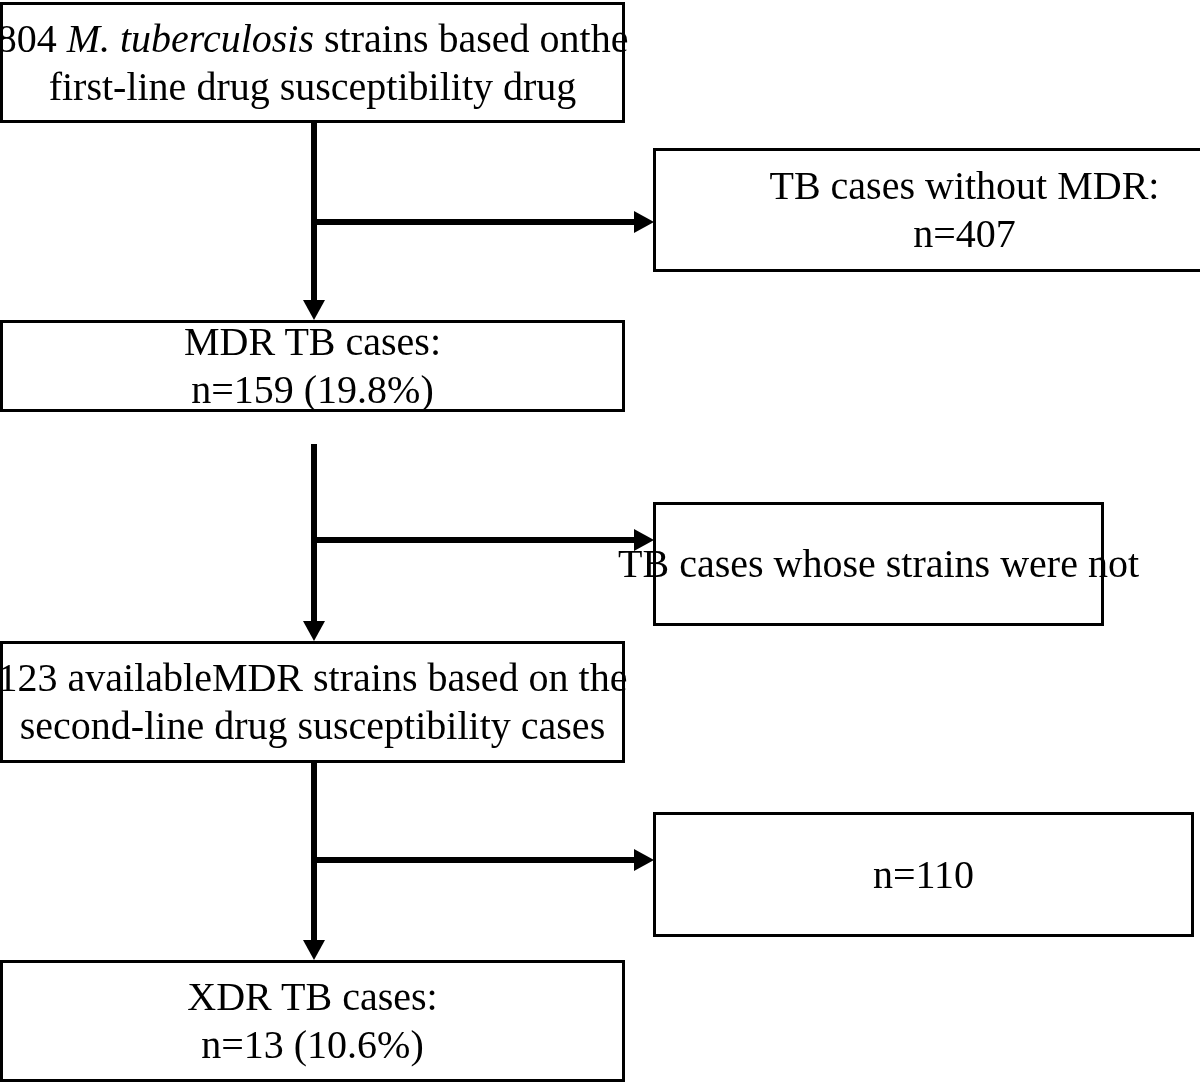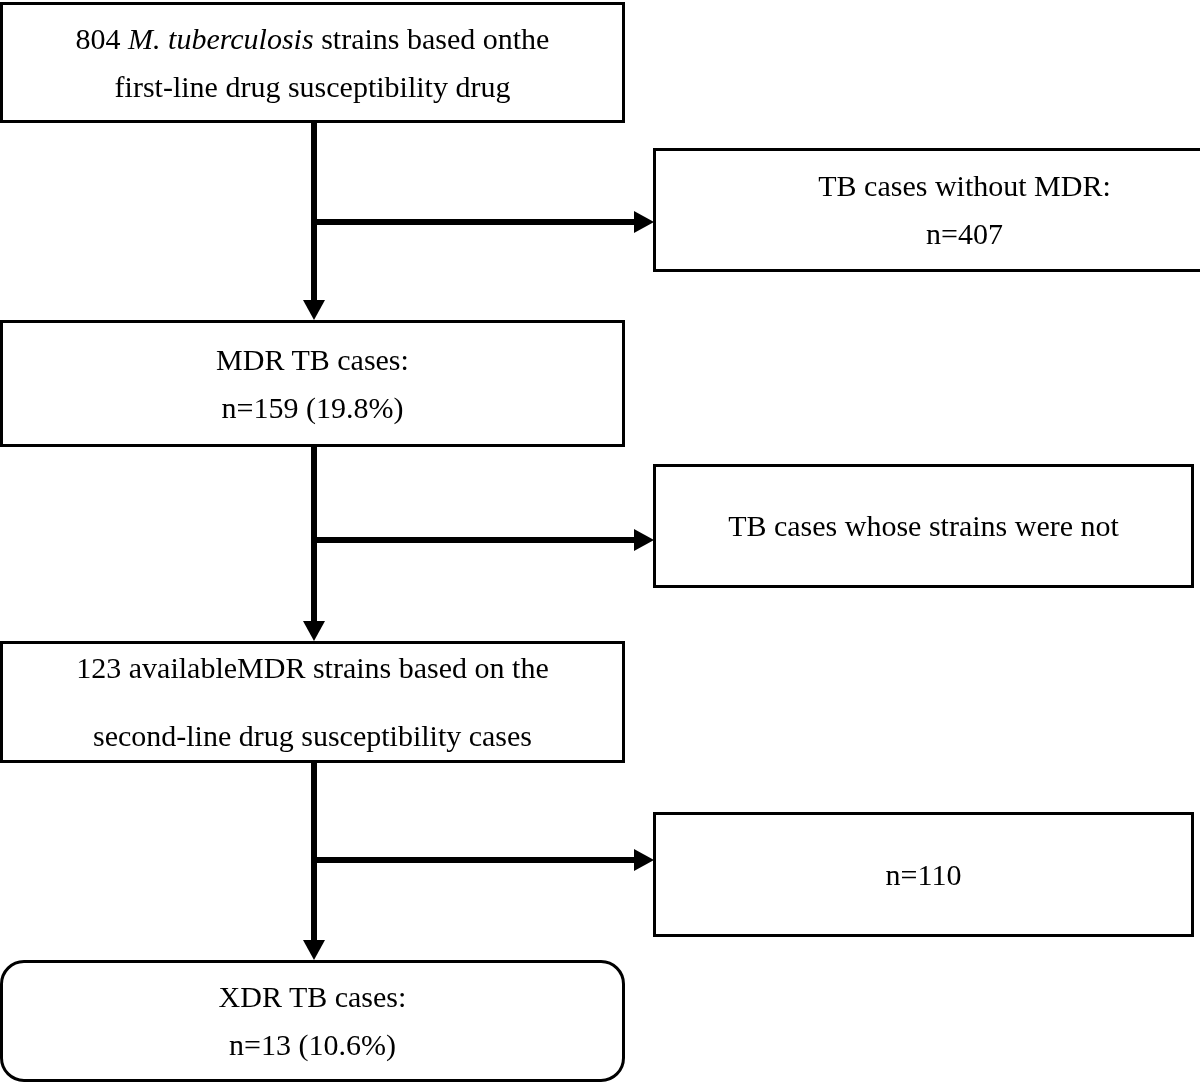--- a/index.html
+++ b/index.html
@@ -20,39 +20,39 @@
     position: absolute;
     box-sizing: border-box;
     border: 3px solid #000000;
     background: #ffffff;
     display: flex;
     flex-direction: column;
     align-items: center;
     justify-content: center;
     text-align: center;
     color: #000000;
-    font-size: 30px;
+    font-size: 40px;
     line-height: 48px;
     padding: 0 4px;
   }
   .node .line {
     display: block;
     white-space: nowrap;
   }
   .node .ital {
     font-style: italic;
   }
   
   #node-source   { left: 0px;   top: 2px;    width: 625px; height: 121px; }
-  #node-mdr      { left: 0px;   top: 320px;  width: 625px; height: 127px; }
-  #node-avail    { left: 0px;   top: 641px;  width: 625px; height: 122px; justify-content: space-between; }
-  #node-xdr      { left: 0px;   top: 960px;  width: 625px; height: 122px; border-radius: 24px; }
+  #node-mdr      { left: 0px;   top: 320px;  width: 625px; height: 92px; }
+  #node-avail    { left: 0px;   top: 641px;  width: 625px; height: 122px; }
+  #node-xdr      { left: 0px;   top: 960px;  width: 625px; height: 122px; }
   
   #node-nomdr    { left: 653px; top: 148px;  width: 623px; height: 124px; }
-  #node-nostrain { left: 653px; top: 464px;  width: 541px; height: 124px; gap: 24px; }
+  #node-nostrain { left: 653px; top: 502px;  width: 451px; height: 124px; gap: 24px; }
   #node-noxdr    { left: 653px; top: 812px;  width: 541px; height: 125px; }
 
   .connector-svg {
     position: absolute;
     left: 0;
     top: 0;
     width: 1200px;
     height: 1086px;
     pointer-events: none;
   }

